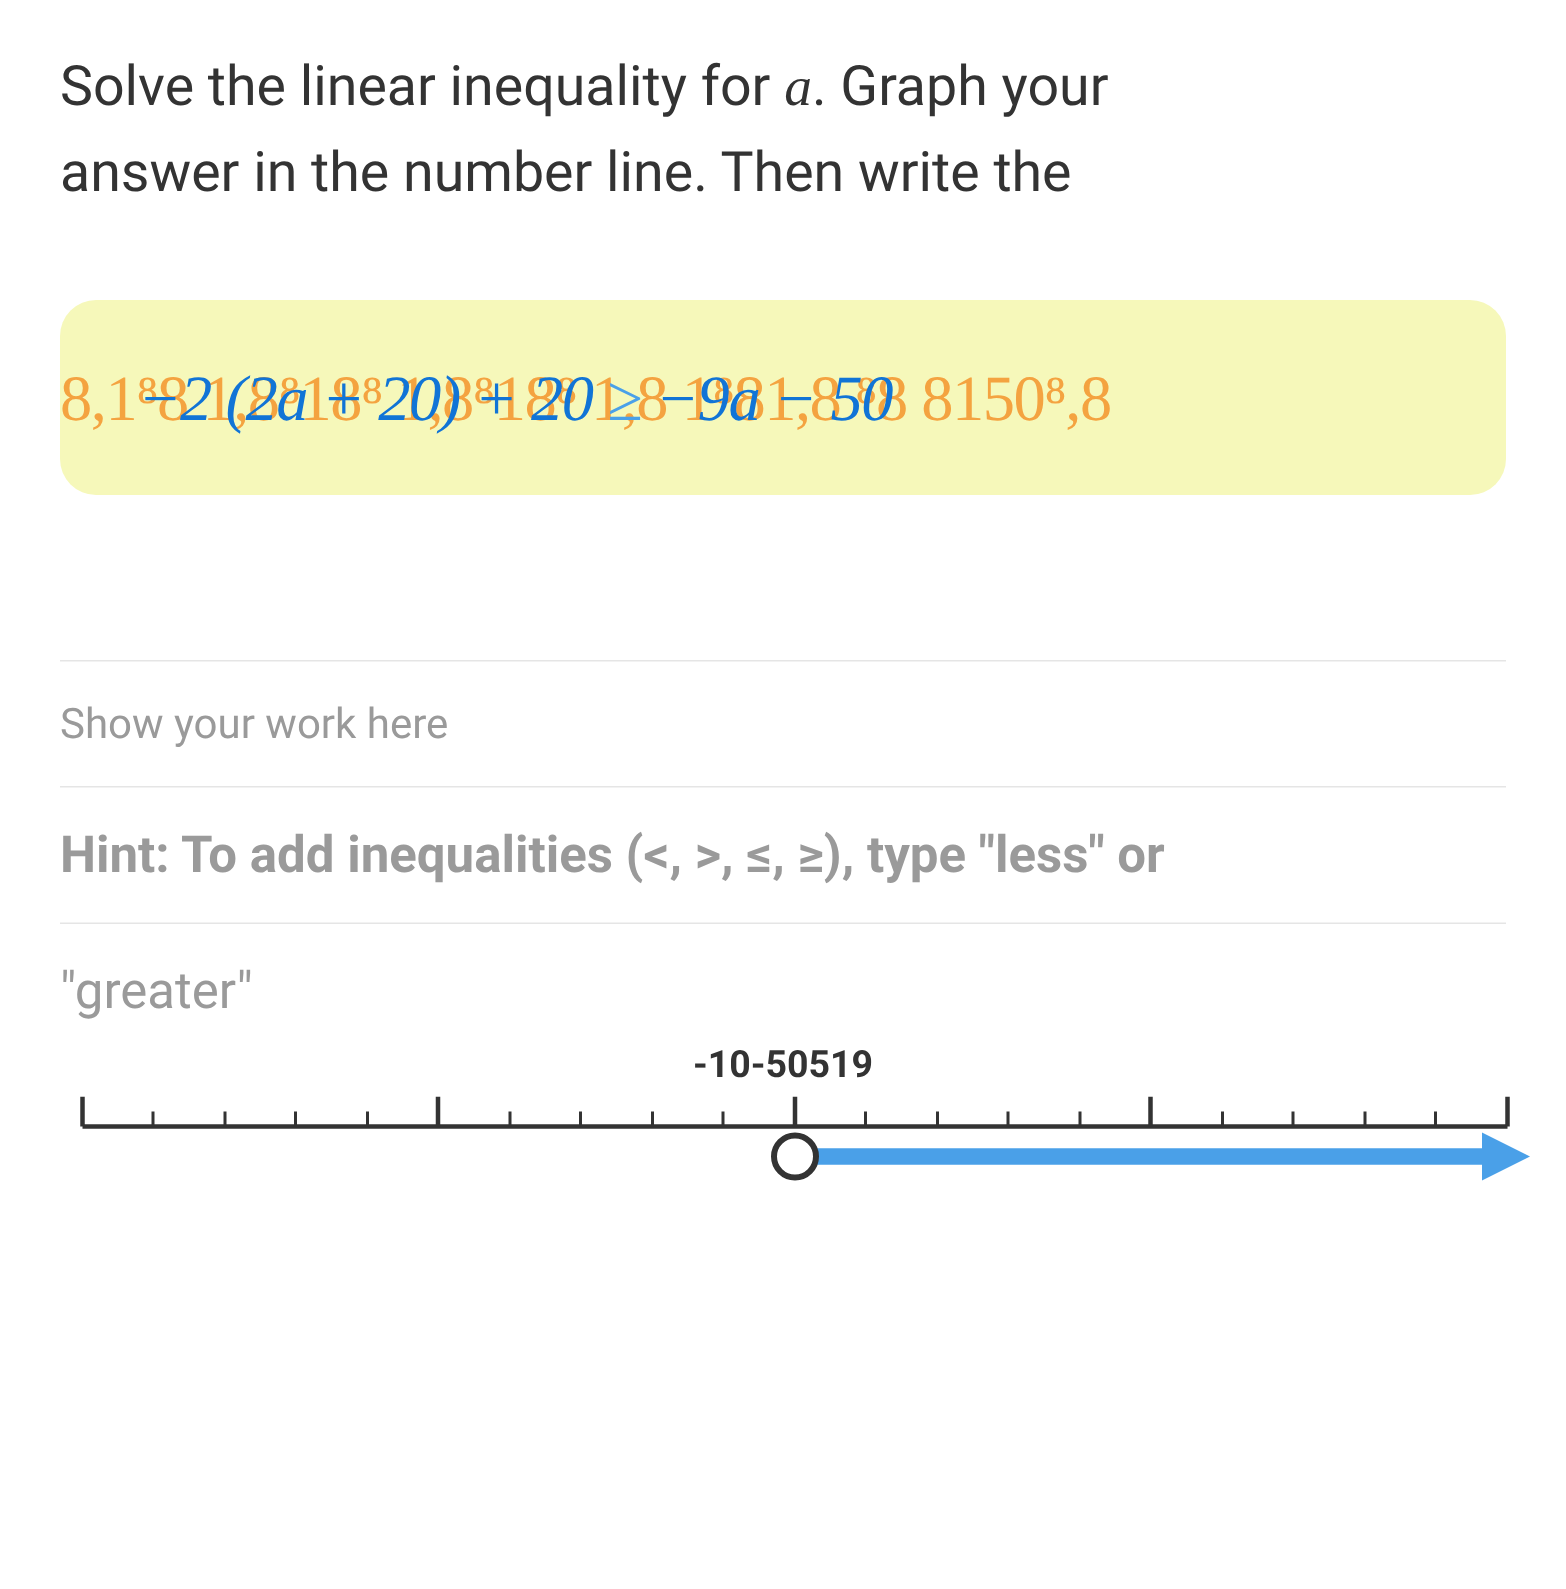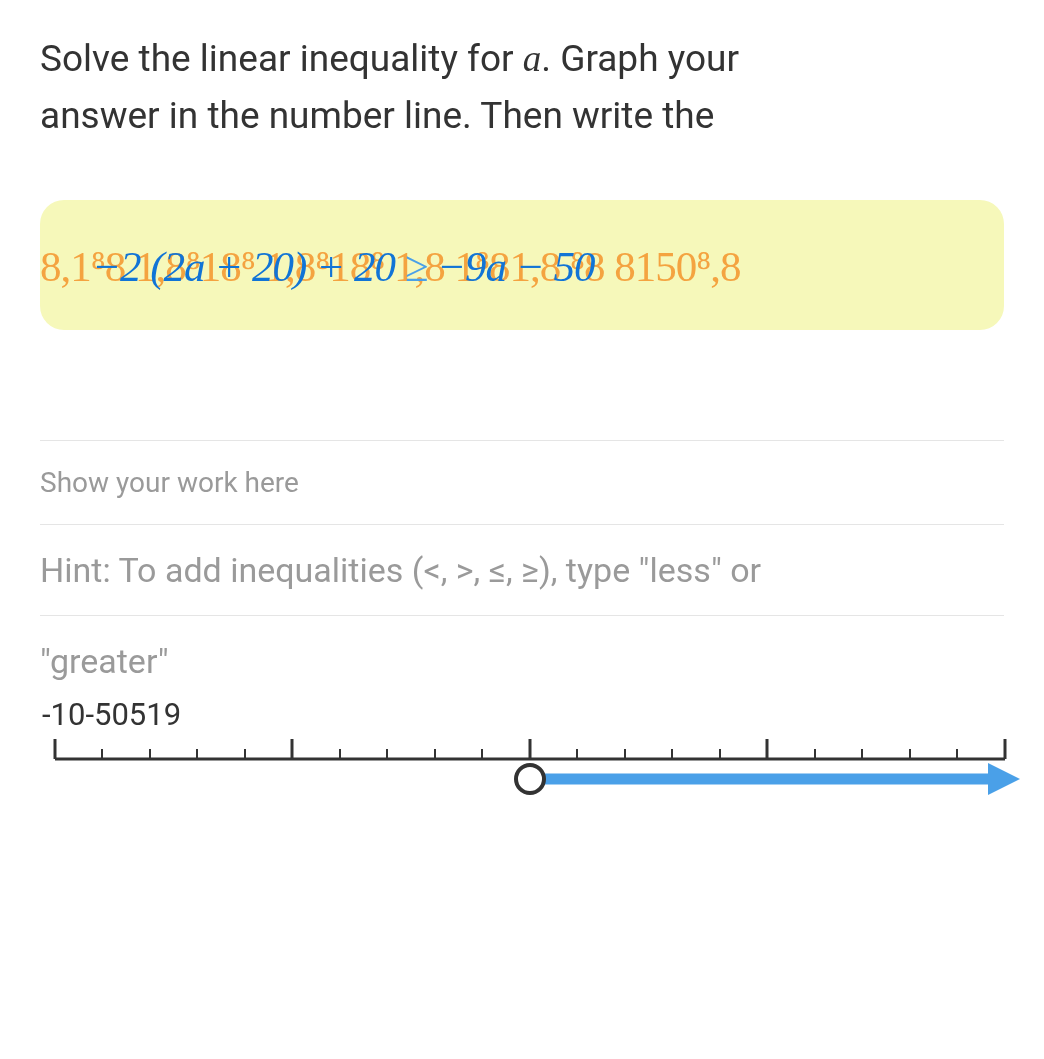--- a/index.html
+++ b/index.html
@@ -41,36 +41,38 @@
   .divider { border-top: 1px solid #e5e5e5; }
   .work-area {
     padding: 25px 0;
     font-size: 28px;
     color: #9a9a9a;
   }
   .hint {
     padding: 25px 0;
     font-size: 34px;
     color: #9a9a9a;
+    font-weight: bold;
   }
   .greater {
     padding: 25px 0 15px 0;
     font-size: 34px;
     color: #9a9a9a;
   }
   .numberline-wrap {
     padding: 0 0 0 0;
   }
   .nl-labels {
     display: flex;
-    justify-content: flex-start;
-    font-size: 31px;
+    justify-content: center;
+    font-size: 25px;
     color: #333;
     padding: 0 2px 6px 2px;
     width: 100%;
+    font-weight: bold;
   }
   .nl-svg { display: block; }
 </style>
 </head>
 <body>
 
 <div class="question">
   <span>Solve the linear inequality for </span><span class="ital">a</span><span>. Graph your</span><br>
   <span>answer in the number line. Then write the</span><br>
 </div>

